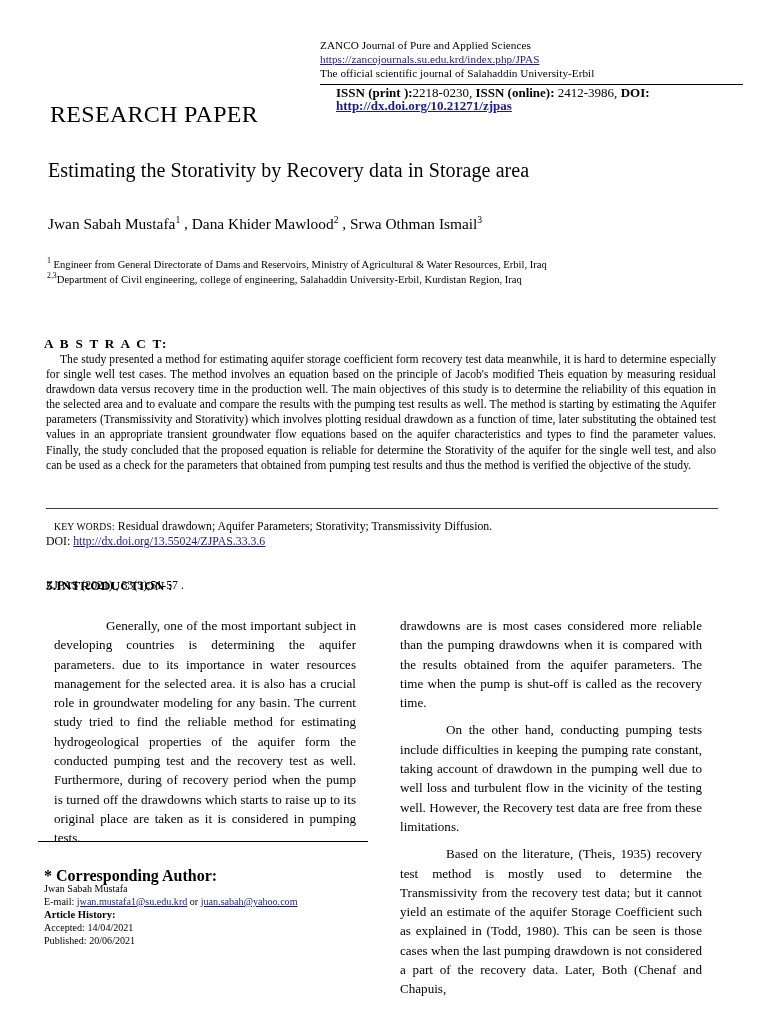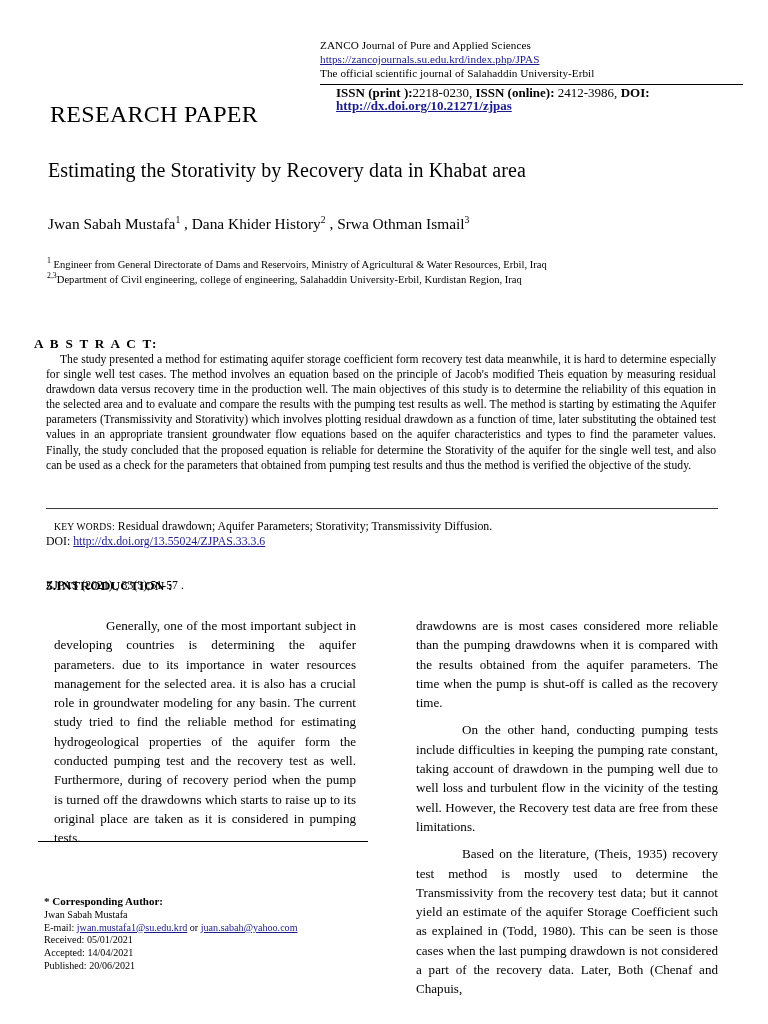--- a/index.html
+++ b/index.html
@@ -116,21 +116,21 @@
   }
   .affiliations sup {
     font-size: 7.8px;
     vertical-align: super;
     line-height: 0;
   }
 
   
   .abstract-head {
     position: absolute;
-    left: 34px;
+    left: 44px;
     top: 336px;
     font-size: 13.2px;
     font-weight: bold;
     letter-spacing: 1.8px;
   }
   .abstract-body {
     position: absolute;
     left: 46px;
     top: 352px;
     width: 670px;
@@ -191,21 +191,21 @@
   .col {
     position: absolute;
     top: 608px;
     width: 318px;
     font-size: 13.1px;
     line-height: 19.3px;
     text-align: justify;
     text-justify: inter-word;
   }
   .col-left  { left: 46px; }
-  .col-right { left: 408px; }
+  .col-right { left: 392px; }
   .col p {
     margin: 8px;
   }
   .col p.indent {
     text-indent: 52px;
   }
   .col p.indent-sm {
     text-indent: 46px;
   }
 
@@ -221,23 +221,22 @@
   .corr-block {
     position: absolute;
     left: 44px;
     top: 868px;
     width: 340px;
     font-size: 10.1px;
     line-height: 12.7px;
   }
   .corr-title {
     font-weight: bold;
-    font-size: 11px;
+    font-size: 16px;
     line-height: 15px;
-    margin-top: 26px;
   }
   .corr-block a {
     color: #1a1a8c;
     text-decoration: underline;
   }
   .hist-title {
     font-weight: bold;
     font-size: 10.6px;
     line-height: 14px;
   }
@@ -254,25 +253,25 @@
   </div>
 
   <div class="masthead-rule"></div>
 
   <div class="issn-line">
     <span>ISSN (print ):</span><span class="plain">2218-0230, </span><span>ISSN (online): </span><span class="plain">2412-3986, </span><span>DOI: </span><a class="issn-doi" href="#">http://dx.doi.org/10.21271/zjpas</a>
   </div>
 
   <div class="paper-type">RESEARCH PAPER</div>
 
-  <div class="paper-title">Estimating the Storativity by Recovery data in Khabat area</div>
+  <div class="paper-title">Estimating the Storativity by Recovery data in Storage area</div>
 
   <div class="authors">
     <span>Jwan Sabah Mustafa</span><sup>1</sup> ,
-    <span>Dana Khider History</span><sup>2</sup> ,
+    <span>Dana Khider Mawlood</span><sup>2</sup> ,
     <span>Srwa Othman Ismail</span><sup>3</sup>
   </div>
 
   <div class="affiliations">
     <div><sup>1</sup> <span>Engineer from General Directorate of Dams and Reservoirs, Ministry of Agricultural &amp; Water Resources, Erbil, Iraq</span></div>
     <div><sup>2,3</sup><span>Department of Civil engineering, college of engineering, Salahaddin University-Erbil, Kurdistan Region, Iraq</span></div>
   </div>
 
   <div class="abstract-head">A B S T R A C T:</div>
   <div class="abstract-body"><span class="lead-indent"></span><span>The study presented a method for estimating aquifer storage coefficient form recovery test data meanwhile, it is hard to determine especially for single well test cases. The method involves an equation based on the principle of Jacob's modified Theis equation by measuring residual drawdown data versus recovery time in the production well. The main objectives of this study is to determine the reliability of this equation in the selected area and to evaluate and compare the results with the pumping test results as well. The method is starting by estimating the Aquifer parameters (Transmissivity and Storativity) which involves plotting residual drawdown as a function of time, later substituting the obtained test values in an appropriate transient groundwater flow equations based on the aquifer characteristics and types to find the parameter values. Finally, the study concluded that the proposed equation is reliable for determine the Storativity of the aquifer for the single well test, and also can be used as a check for the parameters that obtained from pumping test results and thus the method is verified the objective of the study.</span></div>
@@ -296,18 +295,18 @@
     <p class="indent-sm">On the other hand, conducting pumping tests include difficulties in keeping the pumping rate constant, taking account of drawdown in the pumping well due to well loss and turbulent flow in the vicinity of the testing well. However, the Recovery test data are free from these limitations.</p>
     <p class="indent-sm">Based on the literature, (Theis, 1935) recovery test method is mostly used to determine the Transmissivity from the recovery test data; but it cannot yield an estimate of the aquifer Storage Coefficient such as explained in (Todd, 1980). This can be seen is those cases when the last pumping drawdown is not considered a part of the recovery data. Later, Both (Chenaf and Chapuis,</p>
   </div>
 
   <div class="footnote-rule"></div>
 
   <div class="corr-block">
     <div class="corr-title">* Corresponding Author:</div>
     <div>Jwan Sabah Mustafa</div>
     <div><span>E-mail: </span><a href="#">jwan.mustafa1@su.edu.krd</a><span> or </span><a href="#">juan.sabah@yahoo.com</a></div>
-    <div>Received: 05/01/2021</div>
+    <div class="hist-title">Article History:</div>
     <div>Accepted: 14/04/2021</div>
     <div>Published: 20/06/2021</div>
   </div>
 
 </div>
 
 </body></html>

